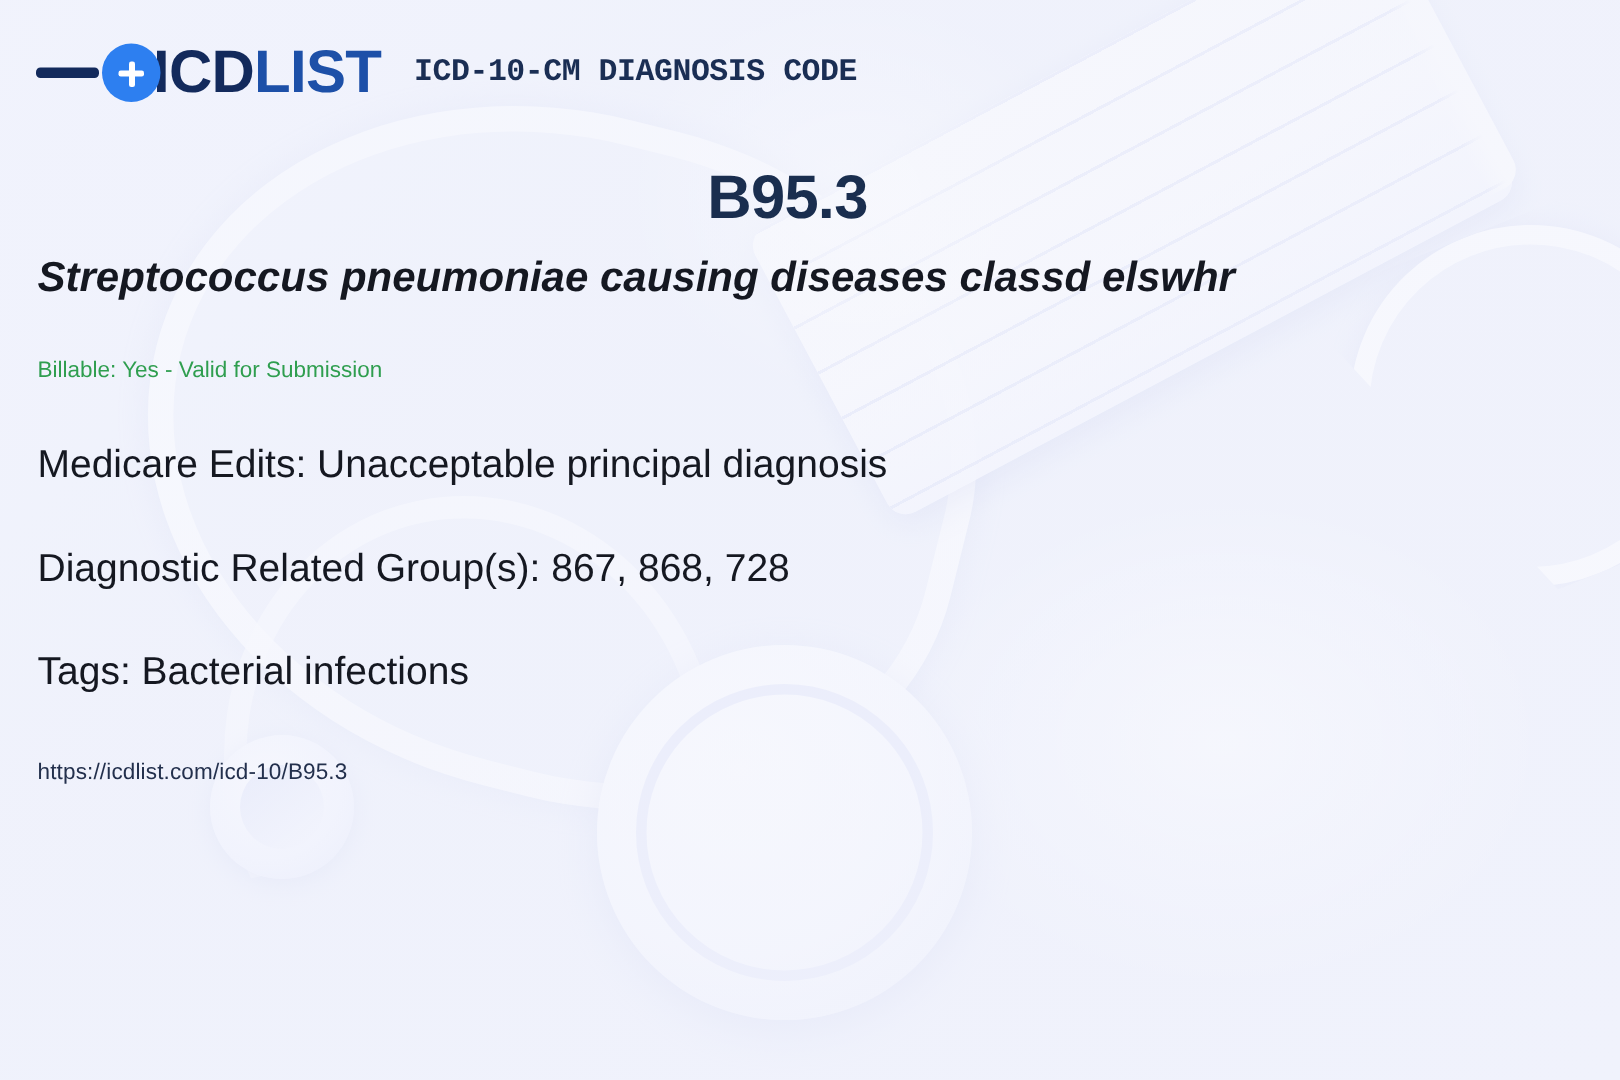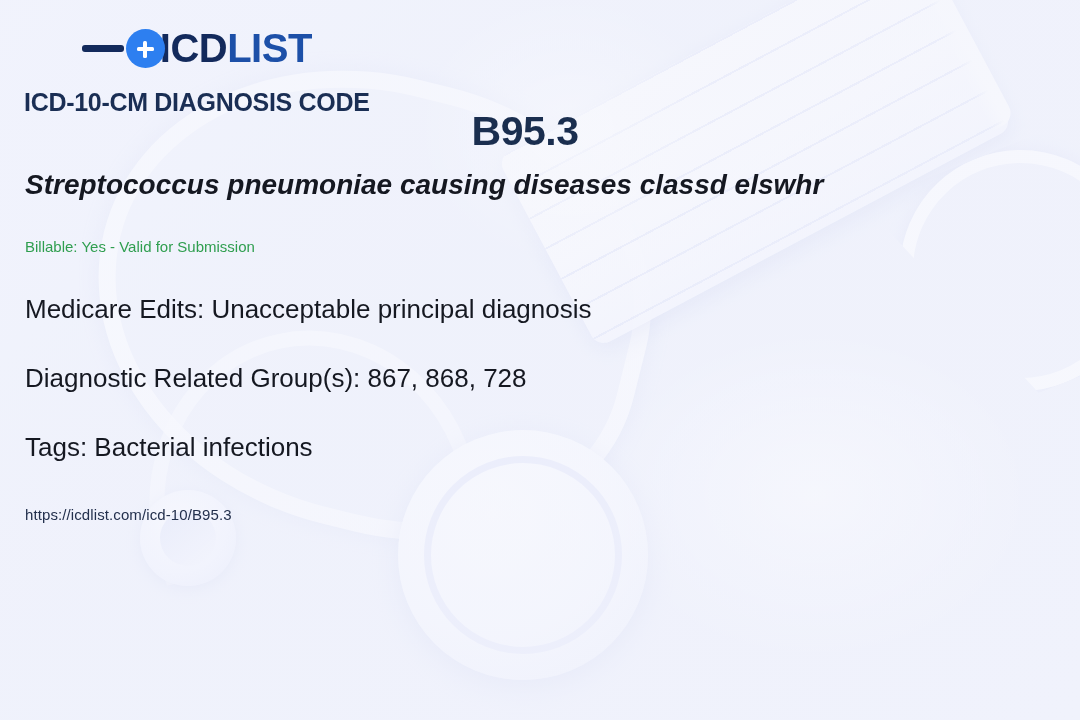--- a/index.html
+++ b/index.html
@@ -186,21 +186,20 @@
   }
 
   
   .header {
     position: absolute;
     left: 24px;
     top: 28px;
     display: flex;
     align-items: center;
     gap: 22px;
-    flex-direction: column;
   }
   .logo {
     display: flex;
     align-items: center;
     gap: 0px;
   }
   .logo-dash {
     display: block;
     width: 42px;
     height: 7px;
@@ -233,26 +232,27 @@
     font-size: 40px;
     font-weight: 700;
     letter-spacing: -0.5px;
     line-height: 1;
     margin-left: -5px;
   }
   .logo-icd { color: #132a5c; }
   .logo-list { color: #1d50a8; }
 
   .header-title {
-    font-size: 25px;
+    font-size: 21px;
     font-weight: 700;
     color: #1a2e54;
     letter-spacing: -0.3px;
     line-height: 1;
     white-space: nowrap;
+    font-family: Liberation Mono, monospace;
   }
 
   
   .body-block {
     position: absolute;
     left: 25px;
     top: 110px;
     width: 1000px;
   }
   .code {

